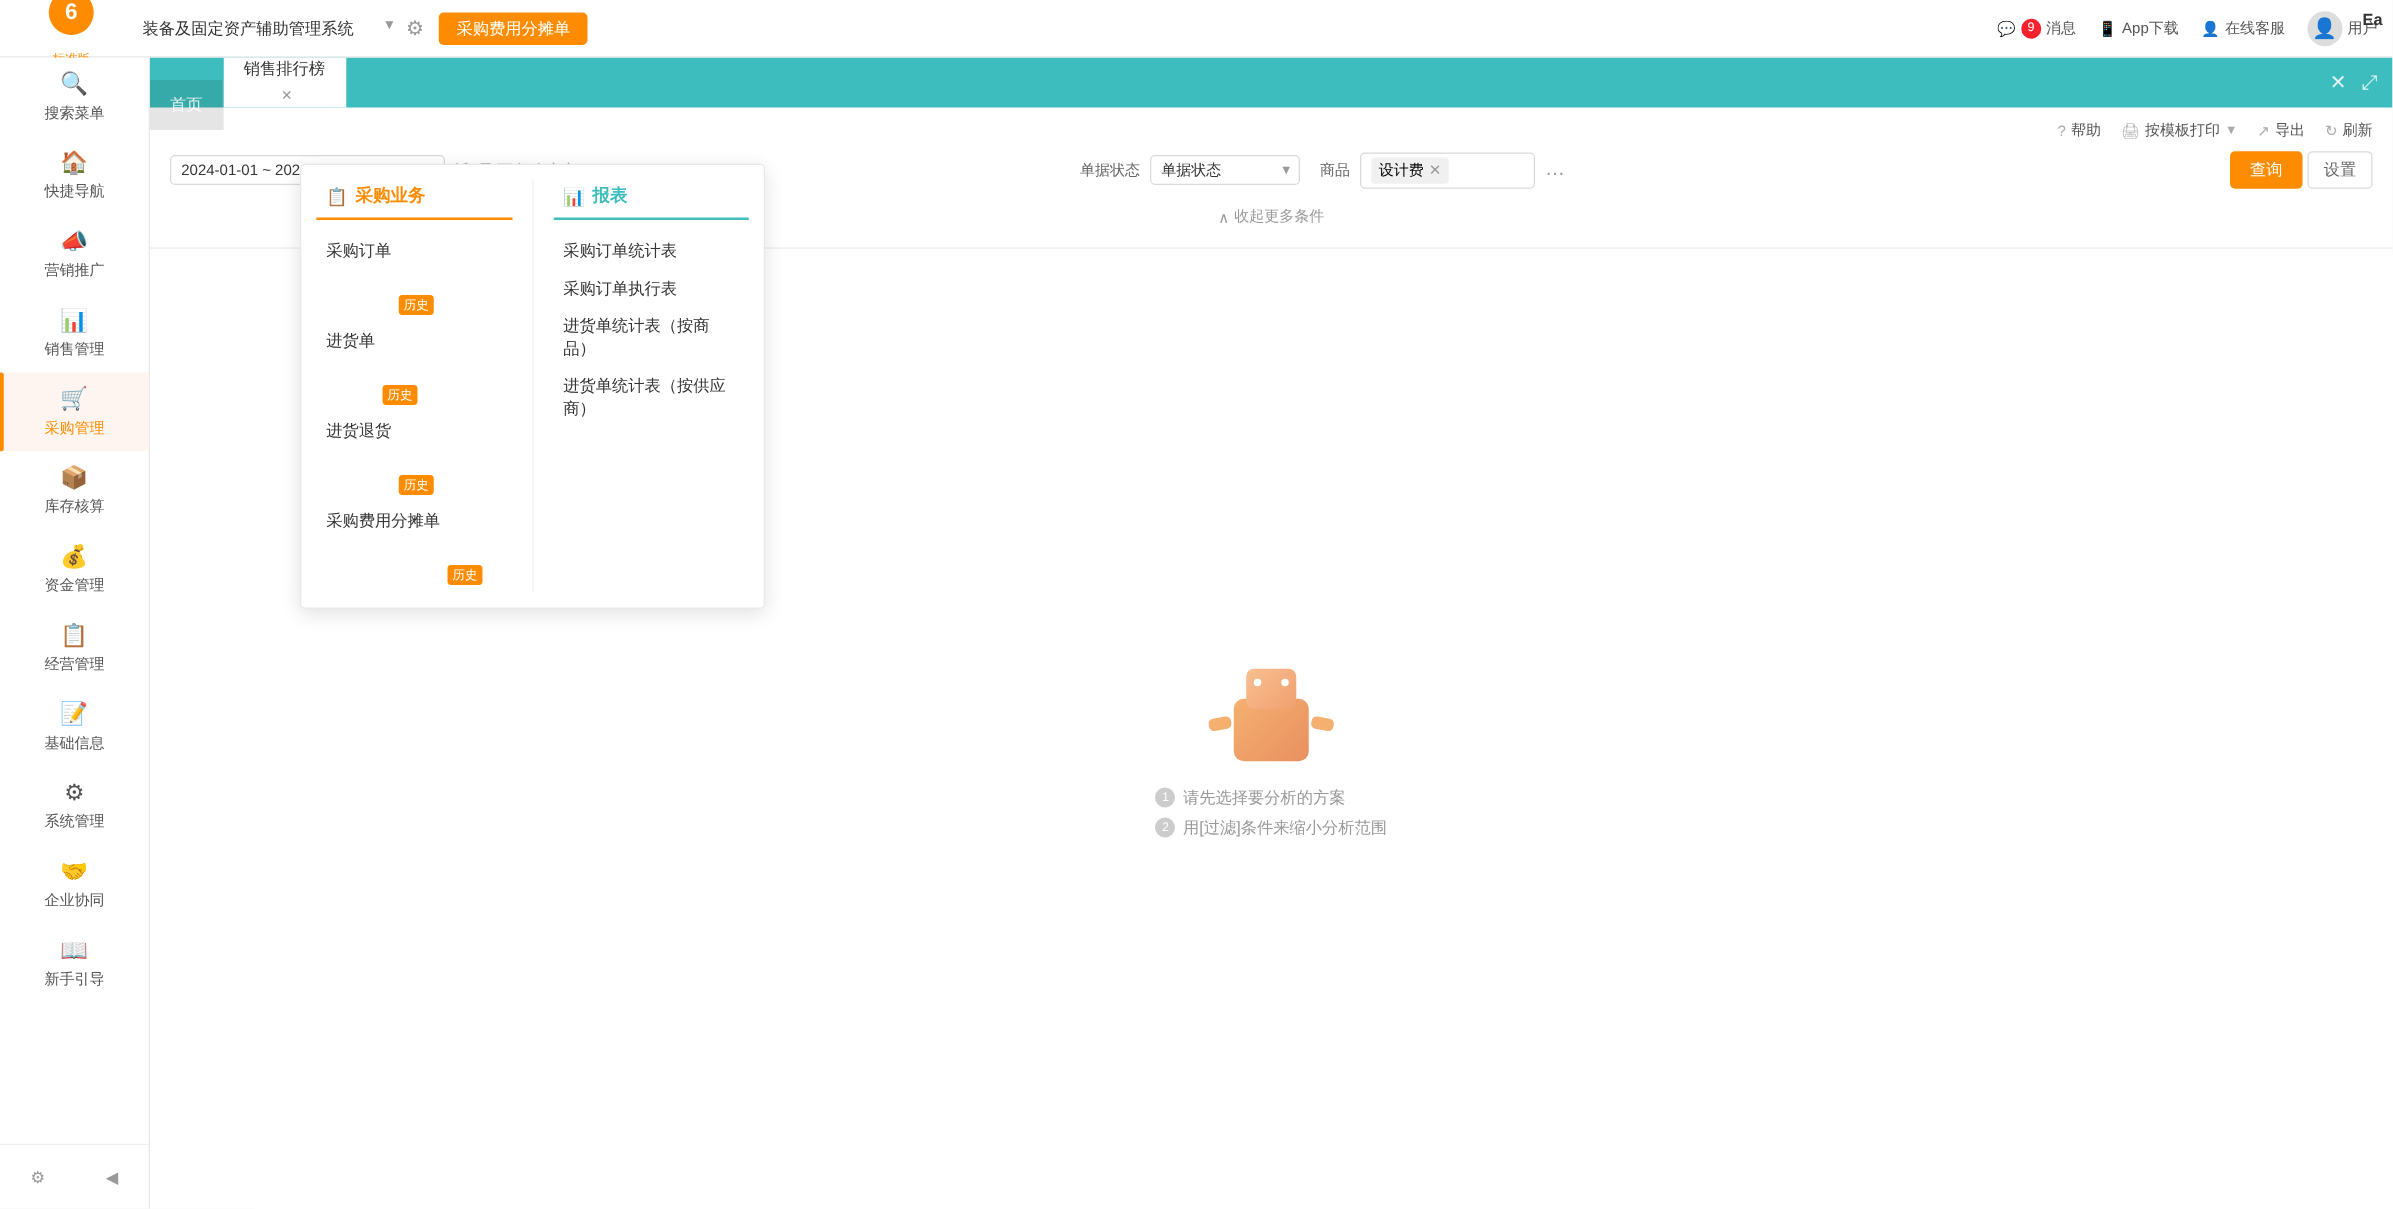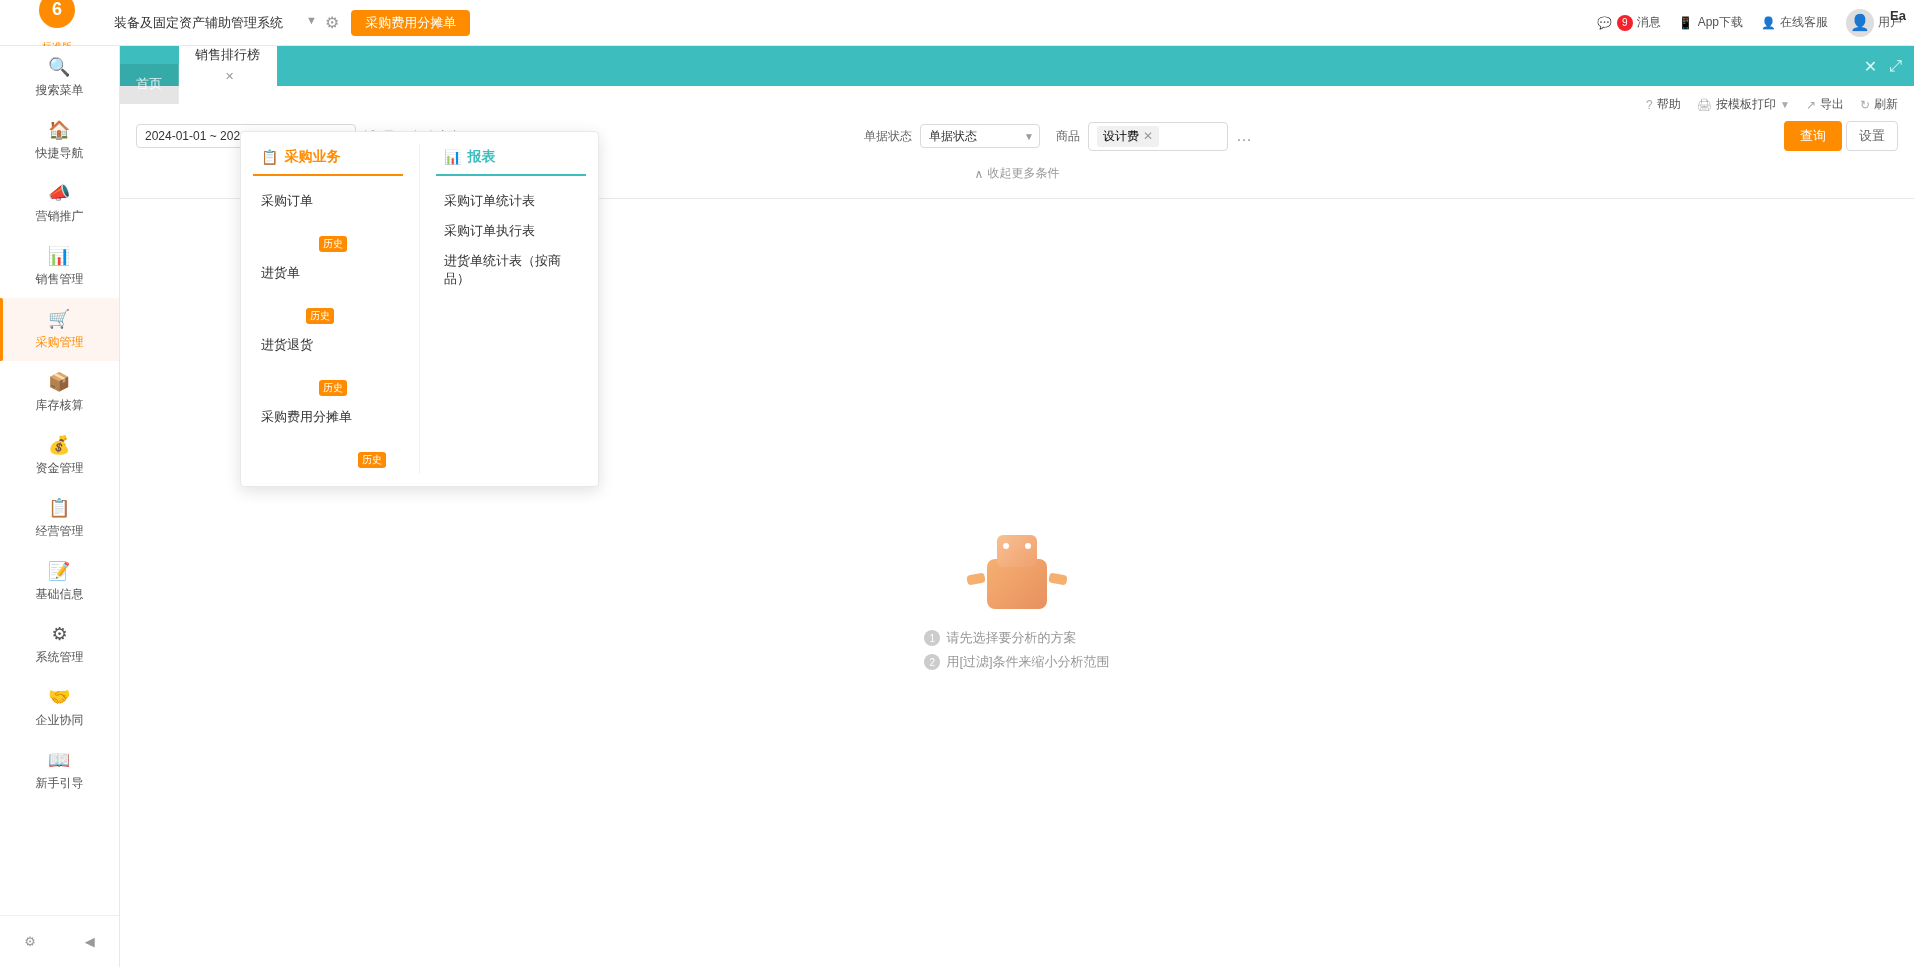--- a/index.html
+++ b/index.html
@@ -392,17 +392,20 @@
         </div>
         <div class="menu-item">
           <span>采购订单统计表</span>
         </div>
         <div class="menu-item">
           <span>采购订单执行表</span>
         </div>
         <div class="menu-item">
           <span>进货单统计表（按商品）</span>
         </div>
+        <div class="menu-item">
+          <span>进货单统计表（按供应商）</span>
+        </div>
       </div>
     </div>
 
   </div>
 </div>
 
 </body></html>

